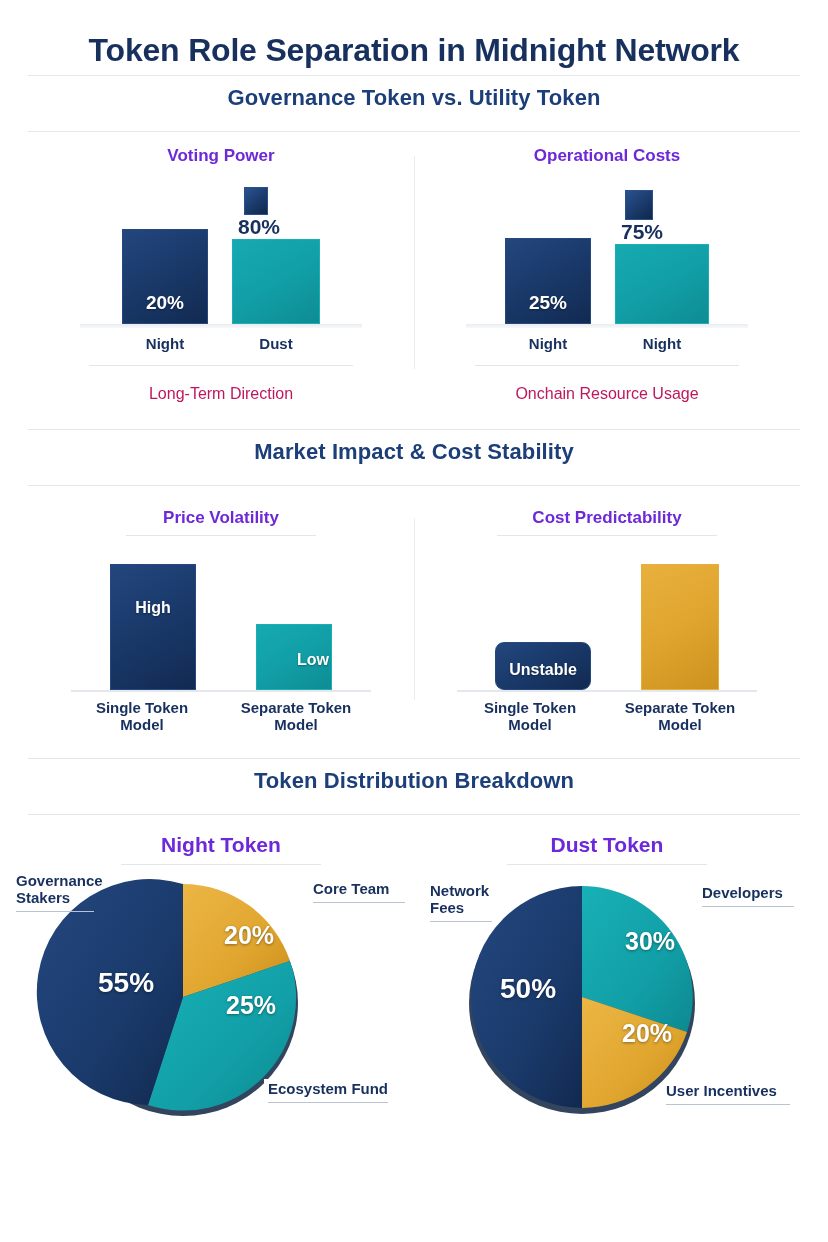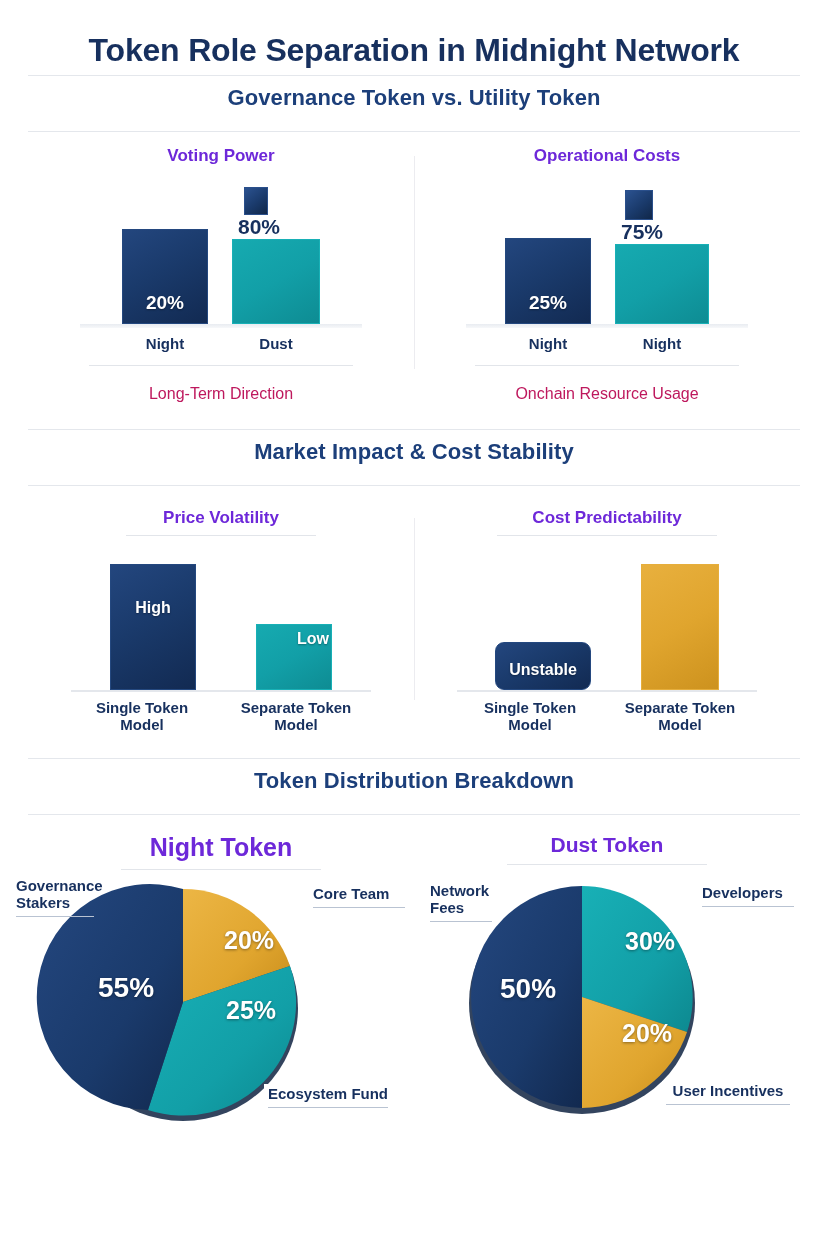--- a/index.html
+++ b/index.html
@@ -196,21 +196,20 @@
   }
   .pie-callout .underline{
     display:block;
     height:1px;
     background:#b9c3d2;
     margin-top:4px;
   }
   .pie-callout.boxed{
     background:#ffffff;
     padding:2px 4px;
-    text-align:center;
   }
 </style>
 </head>
 <body>
 
 <div class="main-title">Token Role Separation in Midnight Network</div>
 
 <div class="section-band">
   <div class="section-title">Governance Token vs. Utility Token</div>
 </div>
@@ -282,21 +281,21 @@
 
   <div class="panel">
     <div class="panel-title">Price Volatility</div>
     <div class="panel-title-rule"></div>
 
     <div class="bars" style="height:140px;gap:60px;margin-top:14px;">
       <div class="bar navy" style="width:86px;height:126px;">
         <span class="bar-value small" style="padding-bottom:72px;">High</span>
       </div>
       <div class="bar teal" style="width:76px;height:66px;">
-        <span class="bar-value small" style="padding-bottom:41px;margin-left:38px;">Low</span>
+        <span class="bar-value small" style="padding-bottom:20px;margin-left:38px;">Low</span>
       </div>
     </div>
 
     <div class="baseline" style="width:300px;height:2px;background:#e4e7ec;"></div>
     <div class="cat-row" style="gap:40px;">
       <div class="cat-label" style="width:110px;">Single Token Model</div>
       <div class="cat-label" style="width:118px;">Separate Token Model</div>
     </div>
   </div>
 
@@ -321,21 +320,21 @@
   </div>
 </div>
 
 <div class="section-band" style="margin-top:24px;">
   <div class="section-title">Token Distribution Breakdown</div>
 </div>
 
 <div class="panel-row" style="margin-top:18px;">
 
   <div class="panel">
-    <div class="panel-title" style="font-size:25px;">Night Token</div>
+    <div class="panel-title" style="font-size:21px;">Night Token</div>
     <div class="panel-title-rule" style="width:200px;"></div>
 
     <div class="pie-wrap">
       <svg class="pie-svg" width="370" height="240" viewBox="0 0 370 240">
         <defs>
           <linearGradient id="gNavy" x1="0" y1="0" x2="1" y2="1">
             <stop offset="0%" stop-color="#24477f"></stop>
               <stop offset="60%" stop-color="#1a3a6b"></stop>
               <stop offset="100%" stop-color="#12294f"></stop>
           </linearGradient>

